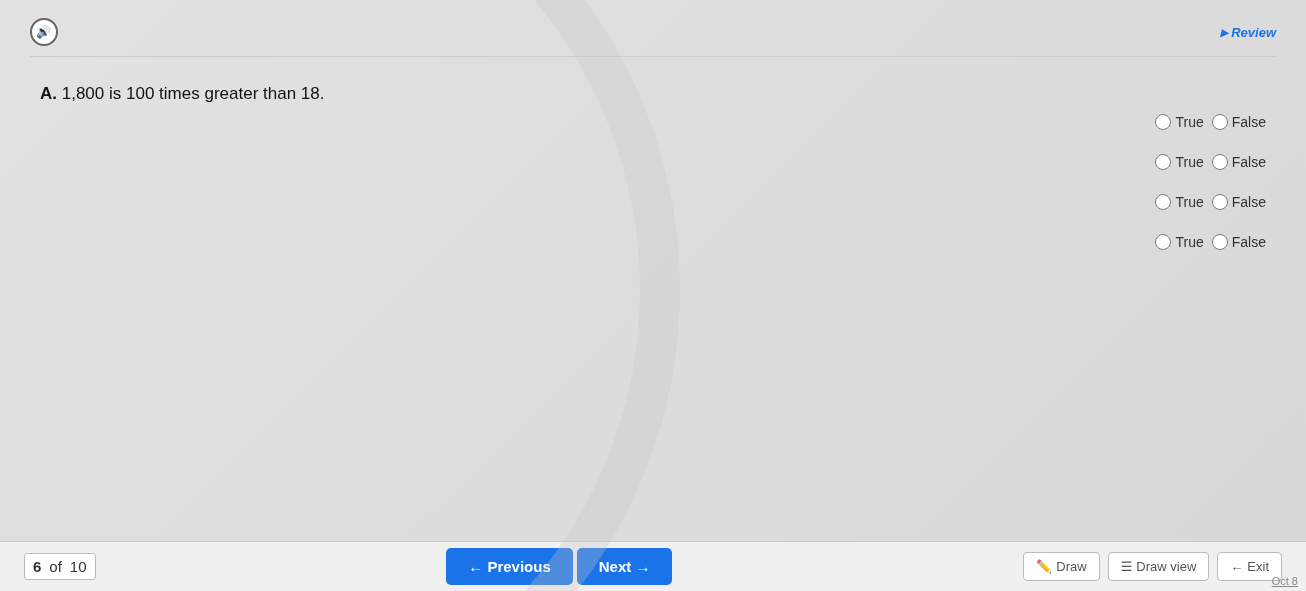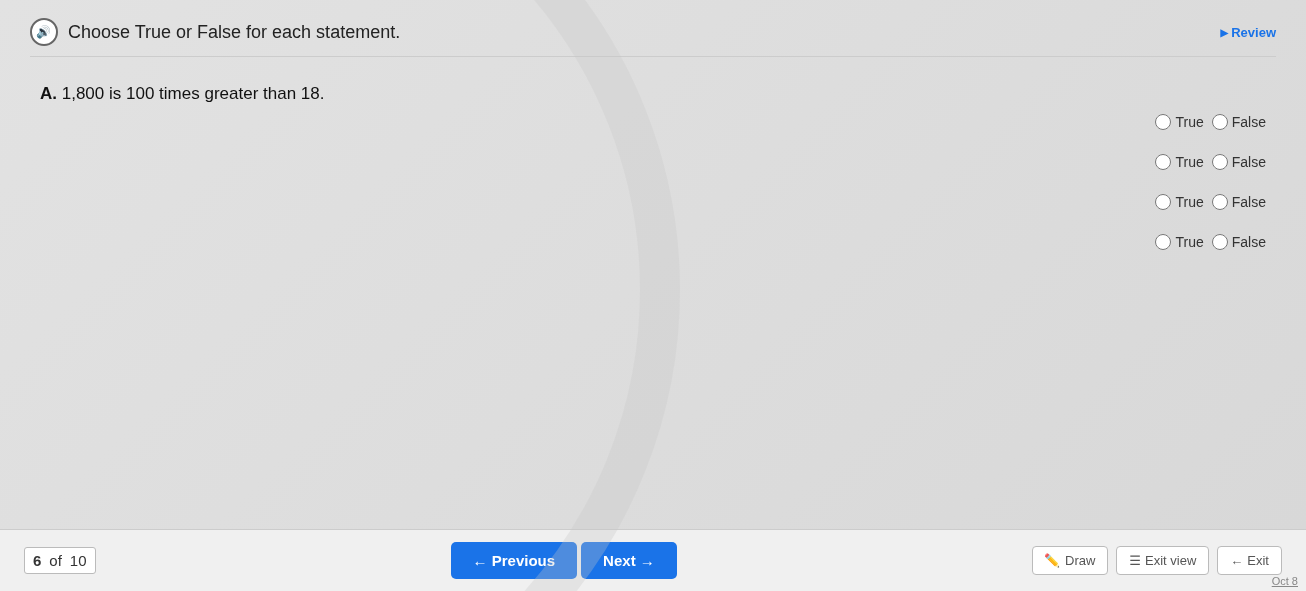--- a/index.html
+++ b/index.html
@@ -70,20 +70,21 @@
     .review-btn {
       color: #1a73e8;
       font-size: 13px;
       font-weight: bold;
       cursor: pointer;
       display: flex;
       align-items: center;
       gap: 3px;
       background: none;
       border: none;
+      font-style: italic;
     }
     .review-btn::before {
       content: '▶';
       color: #1a73e8;
       font-size: 10px;
     }
     .questions-area {
       display: flex;
       justify-content: space-between;
       padding: 0 10px;
@@ -126,21 +127,21 @@
       height: 16px;
       accent-color: #555;
       cursor: pointer;
     }
     .radio-option .option-label {
       font-size: 14px;
       color: #333;
     }
     
     .footer {
-      height: 62px;
+      height: 50px;
       background: #f0f0f0;
       border-top: 1px solid #ccc;
       display: flex;
       align-items: center;
       justify-content: space-between;
       padding: 0 24px;
     }
     .page-indicator {
       display: flex;
       align-items: center;
@@ -219,21 +220,20 @@
 </head>
 <body>
 
 <div class="main-container">
   <div class="content-area">
     <div class="header-row">
       <div class="instruction-text">
         <div class="audio-icon">
           <span>🔊</span>
         </div>
-        <span>Choose True or False for each statement.</span>
       </div>
       <button class="review-btn">
         <span>Review</span>
       </button>
     </div>
 
     <div class="questions-area">
       <div class="statements-col">
 
         <div class="statement-item">
@@ -310,21 +310,21 @@
       </button>
     </div>
 
     <div class="right-tools">
       <button class="tool-btn draw">
         <span>✏️</span>
         <span>Draw</span>
       </button>
       <button class="tool-btn list">
         <span>☰</span>
-        <span>Exit view</span>
+        <span>Draw view</span>
       </button>
       <button class="tool-btn exit">
         <span>←</span>
         <span>Exit</span>
       </button>
     </div>
   </div>
 
   <div class="corner-text">
     <span>Oct 8</span>

